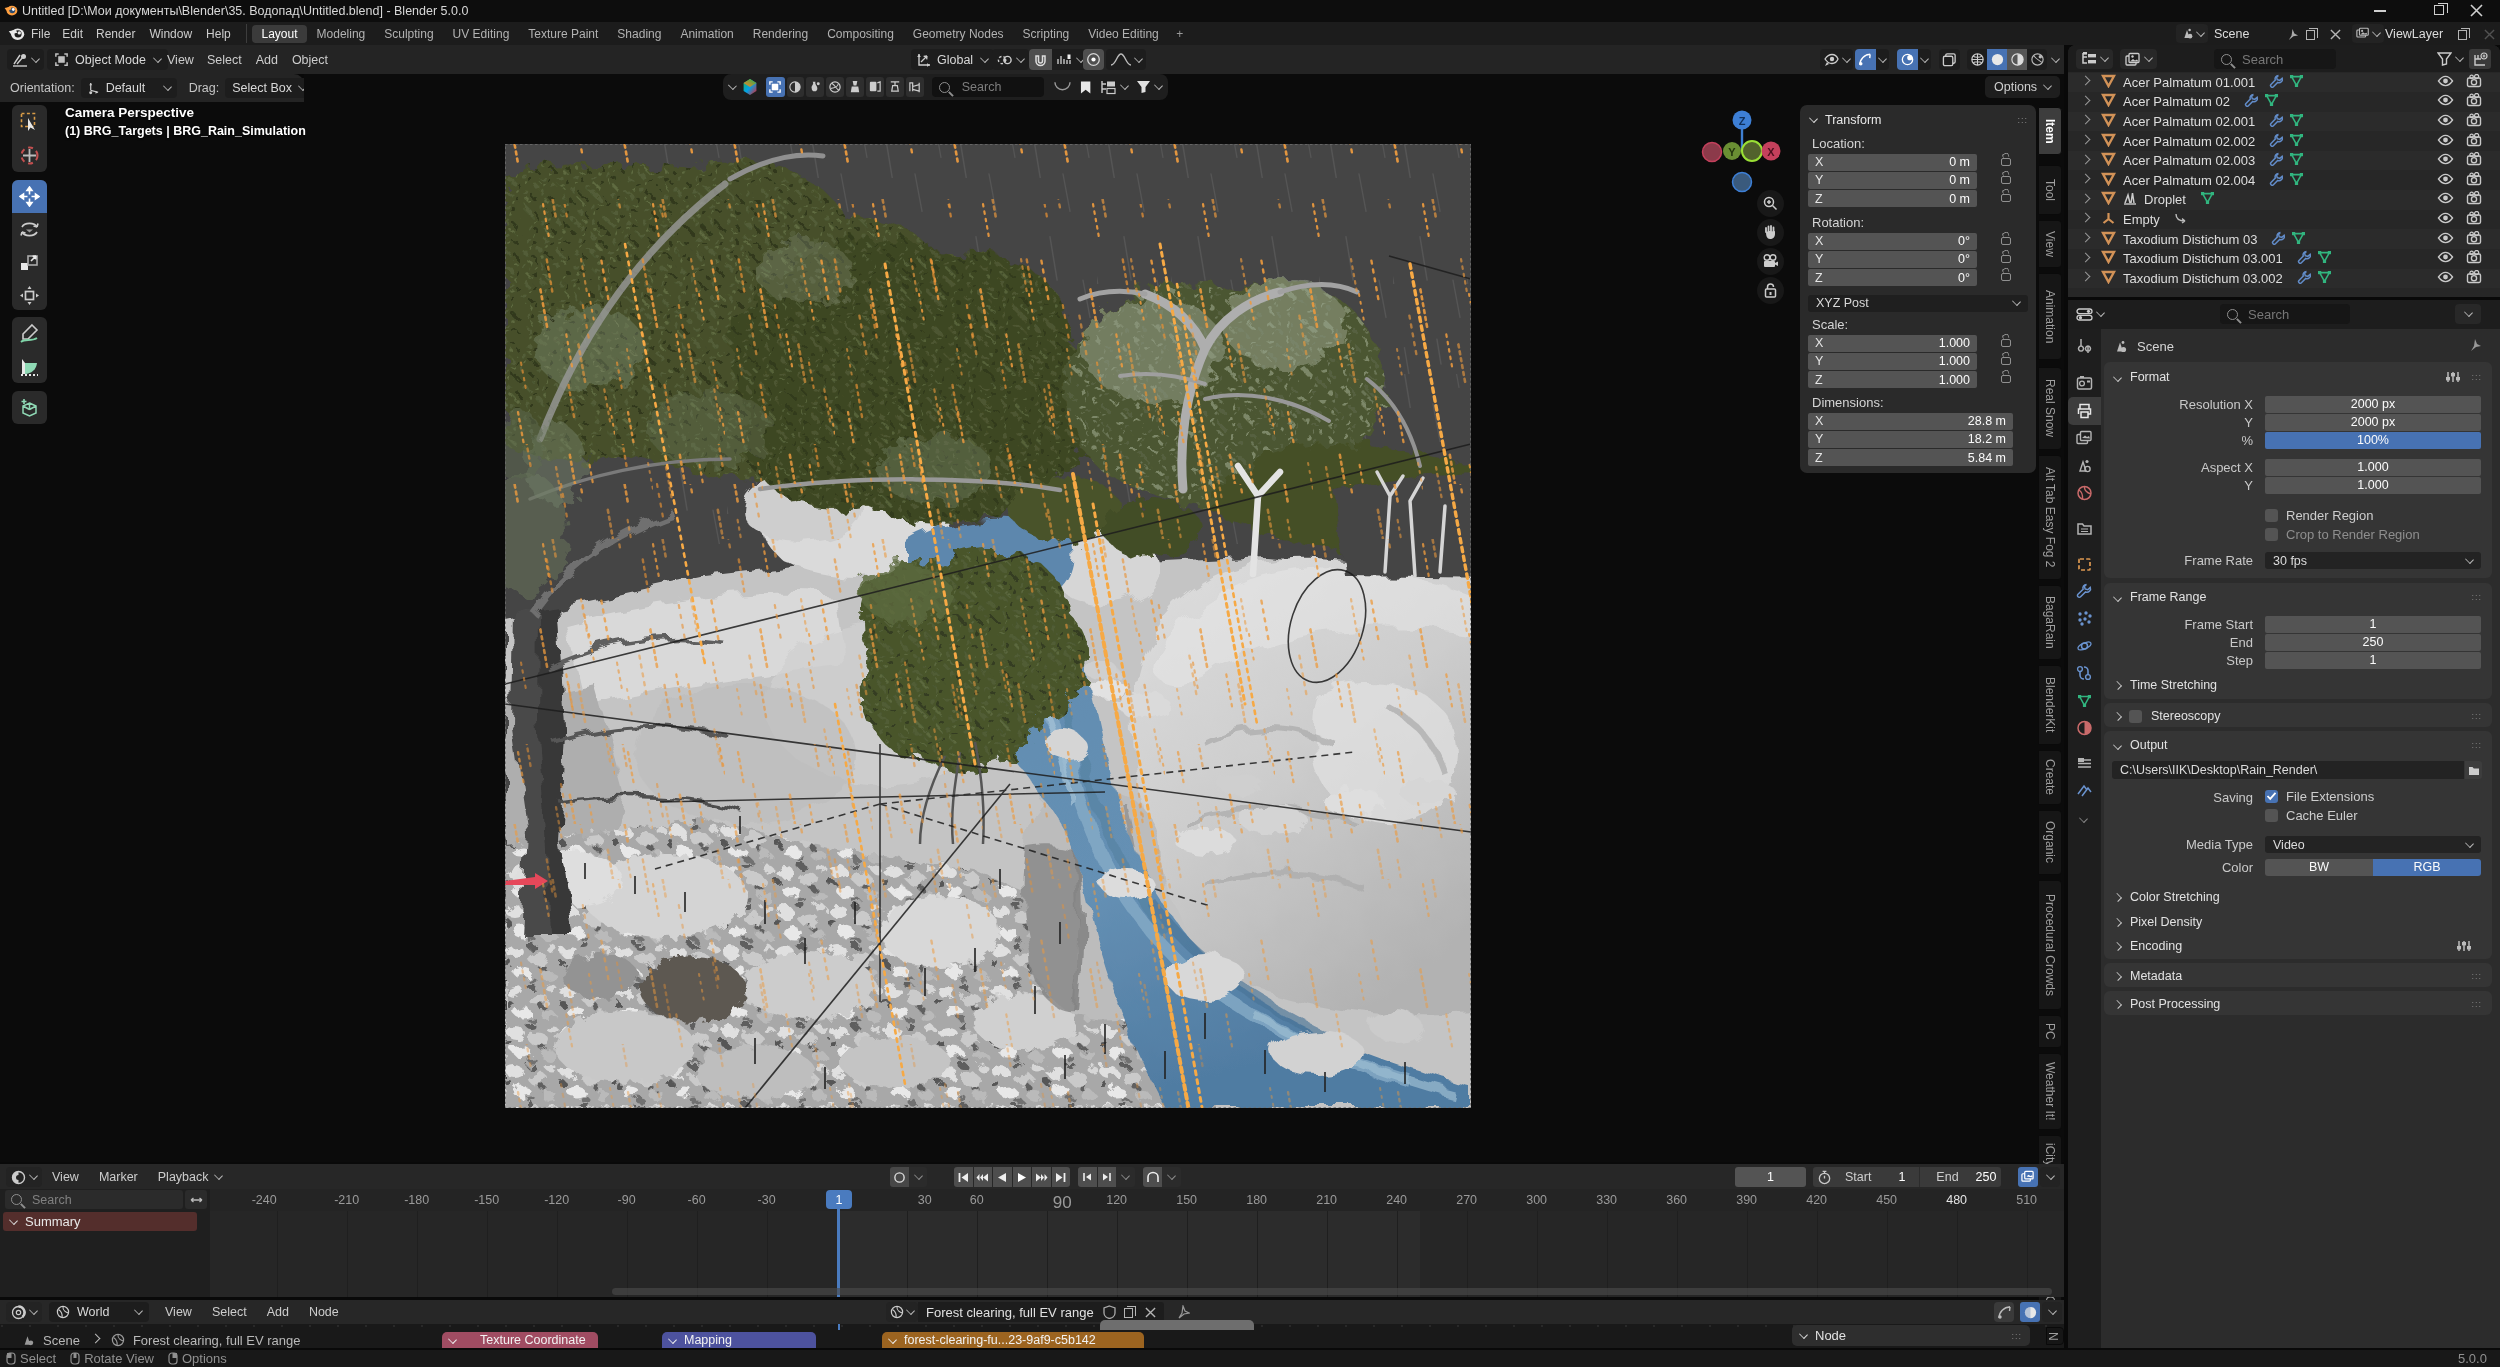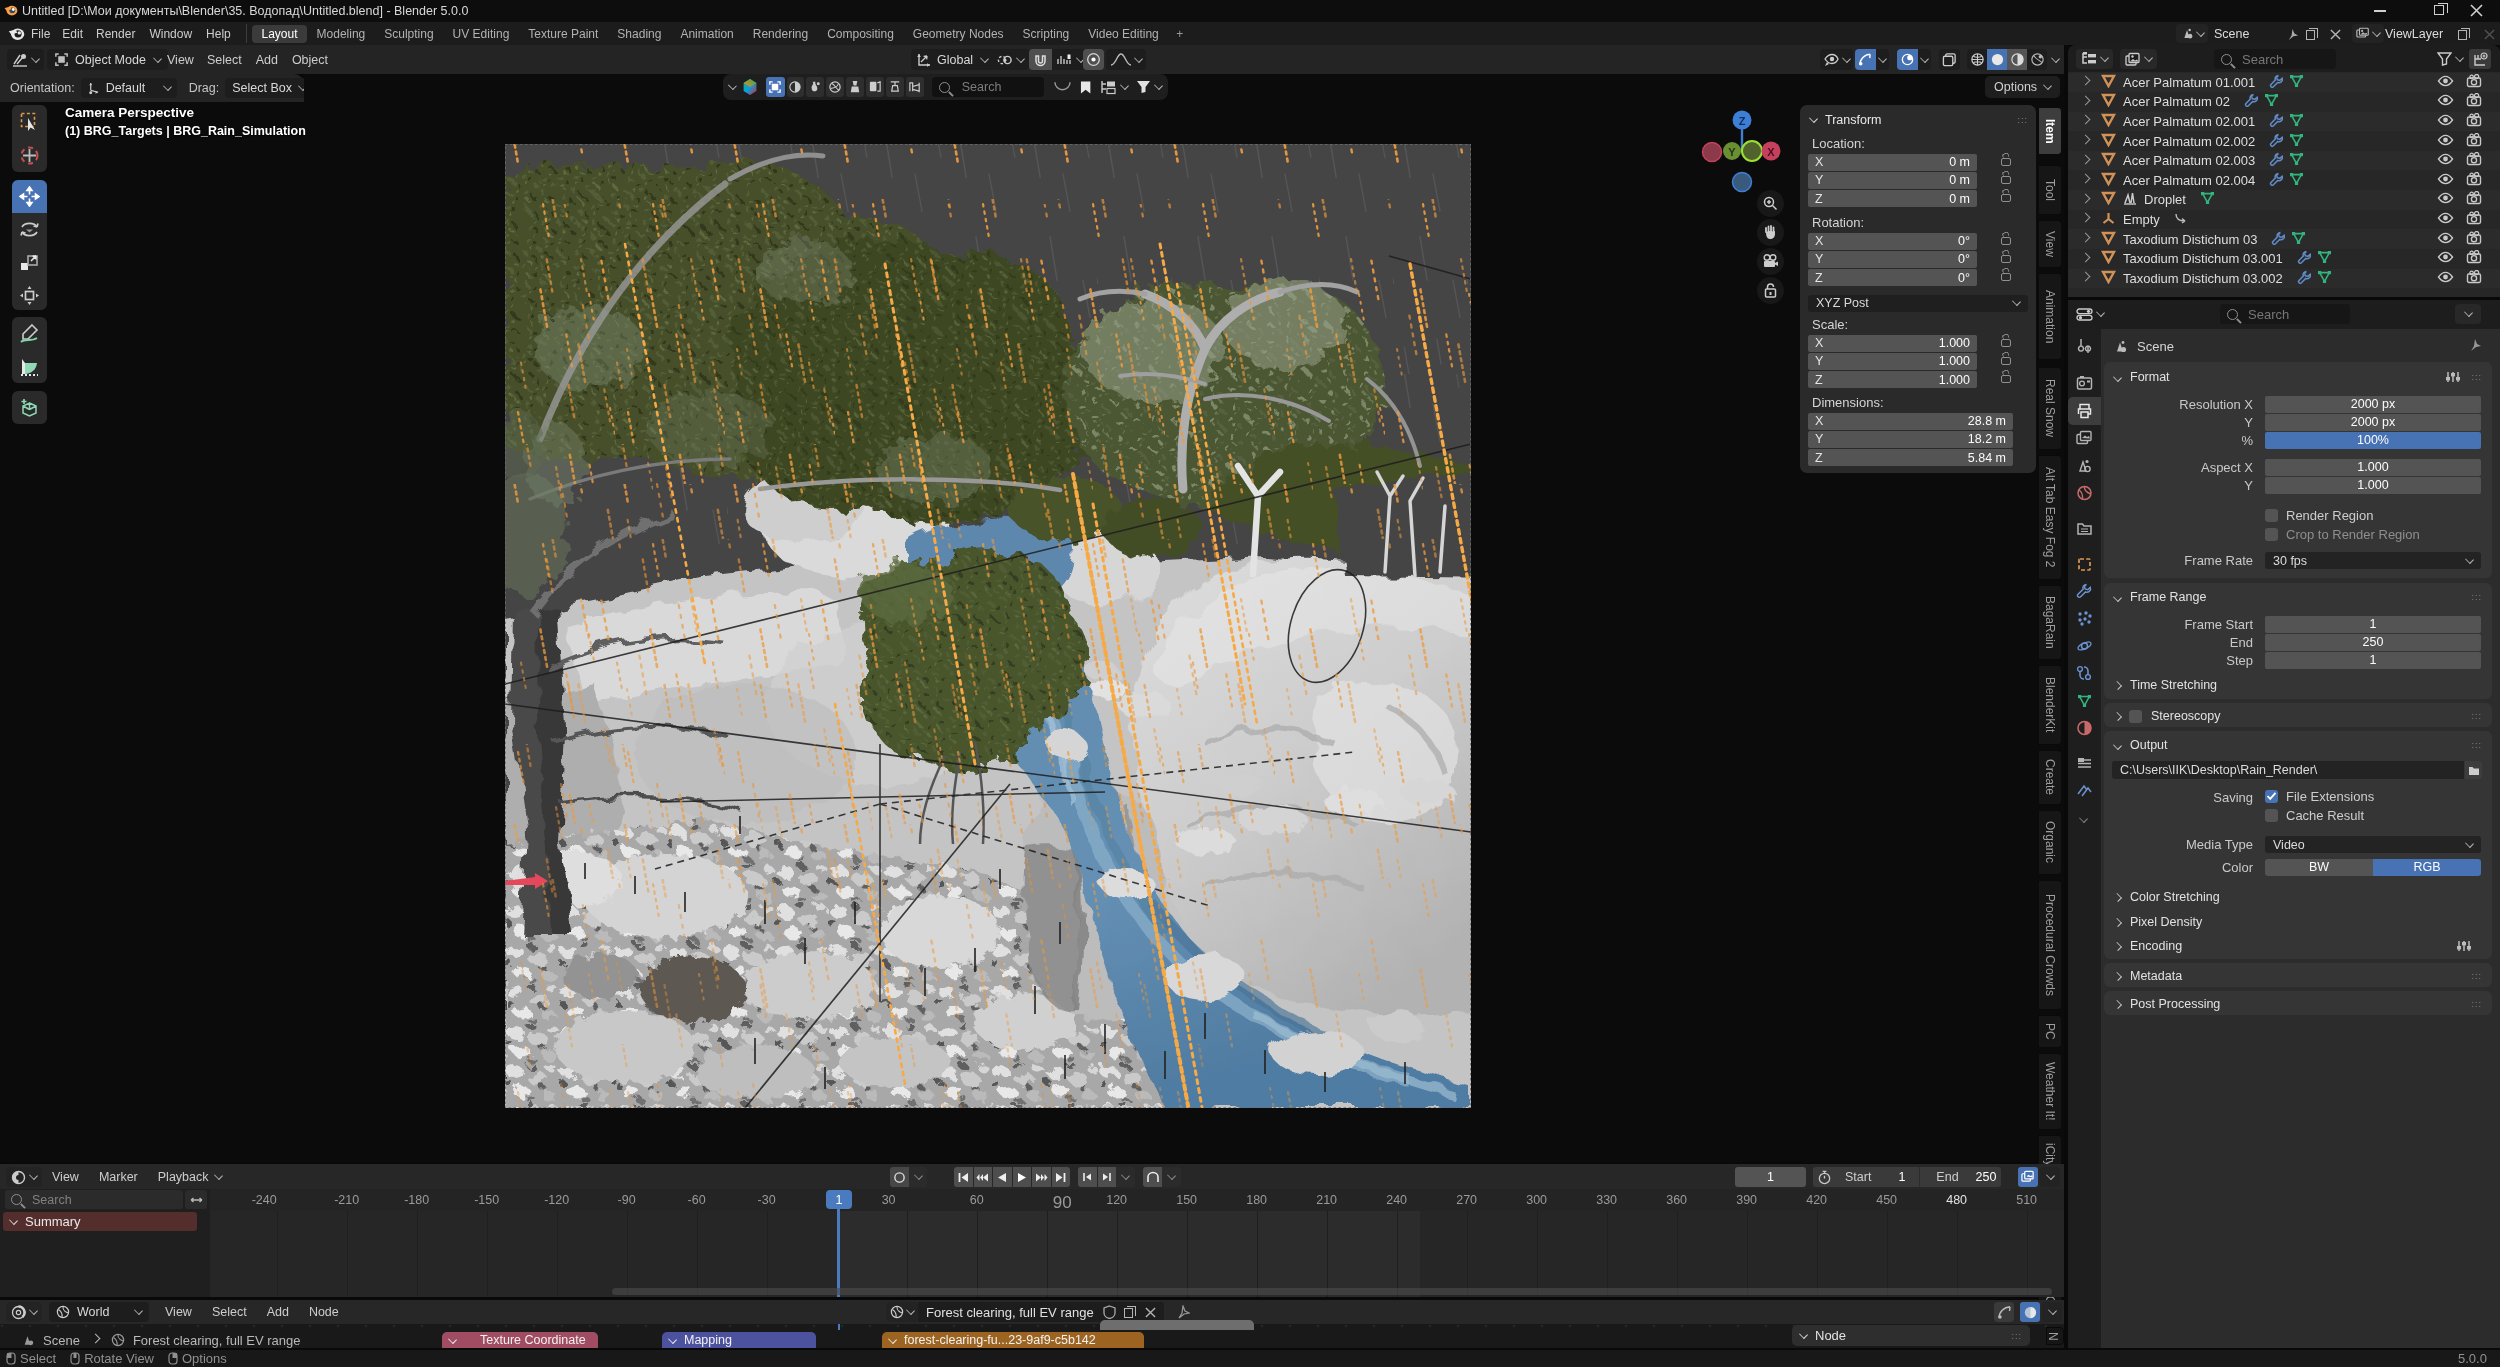--- a/index.html
+++ b/index.html
@@ -1206,21 +1206,21 @@
 <div class="a row" style="left:2265px;top:789px;height:15px">
     <span style="display:inline-block;position:relative;width:13px;height:13px;background:#4772b3;border-radius:3px">
       <svg width="11" height="10" style="position:absolute;left:1px;top:1px" viewBox="0 0 11 10">
         <path d="M1.5 5 L4.2 7.8 L9.5 1.8" stroke="#fff" stroke-width="1.8" fill="none"></path>
       </svg>
     </span>
     <span style="color:#cdcdcd;margin-left:8px;font-size:13px">File Extensions</span>
   </div>
 <div class="a row" style="left:2265px;top:808px;height:15px">
     <span style="display:inline-block;width:13px;height:13px;background:#545454;border-radius:3px"></span>
-    <span style="color:#cdcdcd;margin-left:8px;font-size:13px">Cache Result</span>
+    <span style="color:#cdcdcd;margin-left:8px;font-size:13px">Cache Euler</span>
   </div>
 <div class="a" style="left:2104px;top:837px;width:149px;text-align:right;color:#c9c9c9;font-size:13px">Media Type</div>
 <div class="a row" style="left:2265px;top:836px;width:216px;height:17px;background:#232323;border-radius:3px;padding:0 8px">
     <span style="color:#dcdcdc;font-size:12.5px">Video</span>
     <span class="chev" style="margin-left:auto"></span>
   </div>
 <div class="a" style="left:2104px;top:860px;width:149px;text-align:right;color:#c9c9c9;font-size:13px">Color</div>
 <div class="a row" style="left:2265px;top:859px;width:108px;height:16.5px;background:#545454;border-radius:3px 0 0 3px;justify-content:center">
     <span style="color:#fbfbfb;font-size:12.5px">BW</span>
   </div>
@@ -1477,21 +1477,21 @@
 <div class="a" style="left:531.6707px;top:1193px;width:50px;text-align:center;color:#9a9a9a;font-size:12.5px">-120</div>
 <div class="a" style="left:556.6707px;top:1211px;width:1px;height:86px;background:#1f1f1f"></div>
 <div class="a" style="left:601.6697px;top:1193px;width:50px;text-align:center;color:#9a9a9a;font-size:12.5px">-90</div>
 <div class="a" style="left:626.6697px;top:1211px;width:1px;height:86px;background:#1f1f1f"></div>
 <div class="a" style="left:671.6687px;top:1193px;width:50px;text-align:center;color:#9a9a9a;font-size:12.5px">-60</div>
 <div class="a" style="left:696.6687px;top:1211px;width:1px;height:86px;background:#1f1f1f"></div>
 <div class="a" style="left:741.6677px;top:1193px;width:50px;text-align:center;color:#9a9a9a;font-size:12.5px">-30</div>
 <div class="a" style="left:766.6677px;top:1211px;width:1px;height:86px;background:#1f1f1f"></div>
 <div class="a" style="left:811.6667px;top:1193px;width:50px;text-align:center;color:#9a9a9a;font-size:12.5px">0</div>
 <div class="a" style="left:836.6667px;top:1211px;width:1px;height:86px;background:#1f1f1f"></div>
-<div class="a" style="left:881.6657px;top:1193px;width:50px;text-align:left;color:#9a9a9a;font-size:12.5px">30</div>
+<div class="a" style="left:881.6657px;top:1193px;width:50px;text-align:right;color:#9a9a9a;font-size:12.5px">30</div>
 <div class="a" style="left:906.6657px;top:1211px;width:1px;height:86px;background:#1f1f1f"></div>
 <div class="a" style="left:951.6647px;top:1193px;width:50px;text-align:center;color:#9a9a9a;font-size:12.5px">60</div>
 <div class="a" style="left:976.6647px;top:1211px;width:1px;height:86px;background:#1f1f1f"></div>
 <div class="a" style="left:1021.6637000000001px;top:1193px;width:50px;text-align:right;color:#9a9a9a;font-size:17px">90</div>
 <div class="a" style="left:1046.6637px;top:1211px;width:1px;height:86px;background:#1f1f1f"></div>
 <div class="a" style="left:1091.6626999999999px;top:1193px;width:50px;text-align:center;color:#9a9a9a;font-size:12.5px">120</div>
 <div class="a" style="left:1116.6626999999999px;top:1211px;width:1px;height:86px;background:#1f1f1f"></div>
 <div class="a" style="left:1161.6617px;top:1193px;width:50px;text-align:center;color:#9a9a9a;font-size:12.5px">150</div>
 <div class="a" style="left:1186.6617px;top:1211px;width:1px;height:86px;background:#1f1f1f"></div>
 <div class="a" style="left:1231.6607px;top:1193px;width:50px;text-align:center;color:#9a9a9a;font-size:12.5px">180</div>

